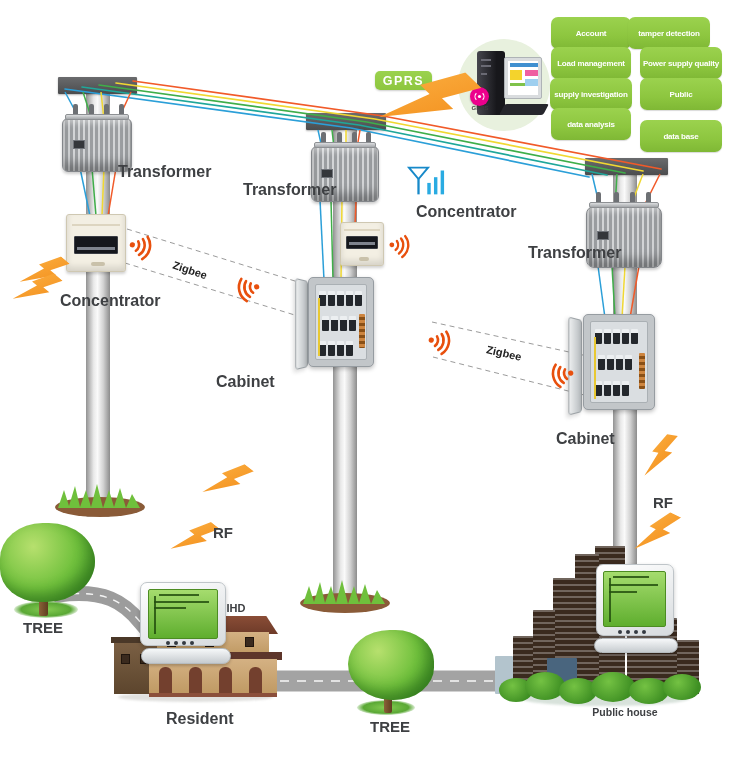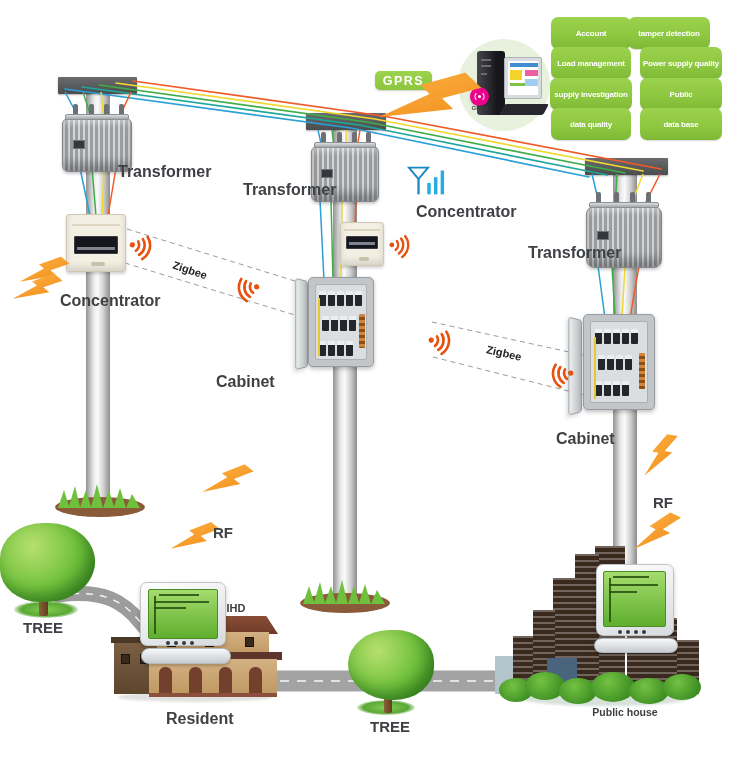--- a/index.html
+++ b/index.html
@@ -295,22 +295,22 @@
   </div>
   <div class="lbl" style="left:465px;top:105px;width:30px;font-size:6px;color:#3c3c3c">GPRS</div>
   <div class="gprs-tag" style="left:375px;top:71px;width:57px;height:19px">GPRS</div>
 
   <div class="pill" style="left:551px;top:17px;width:80px">Account</div>
   <div class="pill" style="left:628px;top:17px;width:82px">tamper detection</div>
   <div class="pill" style="left:551px;top:47px;width:80px">Load management</div>
   <div class="pill" style="left:640px;top:47px;width:82px">Power supply quality</div>
   <div class="pill" style="left:550px;top:78px;width:82px">supply investigation</div>
   <div class="pill" style="left:640px;top:78px;width:82px">Public</div>
-  <div class="pill" style="left:551px;top:108px;width:80px">data quality</div>
-  <div class="pill" style="left:640px;top:108px;width:82px">data base</div>
+  <div class="pill" style="left:551px;top:108px;width:80px">data analysis</div>
+  <div class="pill" style="left:640px;top:120px;width:82px">data base</div>
 
   <svg class="bolt" style="left:395px;top:57px;width:72px;height:92px;transform:rotate(44deg)">
       <use href="#bolt"></use>
     </svg>
   <svg class="bolt" style="left:30px;top:250px;width:30px;height:46px;transform:rotate(40deg)">
       <use href="#bolt"></use>
     </svg>
   <svg class="bolt" style="left:23px;top:267px;width:30px;height:46px;transform:rotate(40deg)">
       <use href="#bolt"></use>
     </svg>

